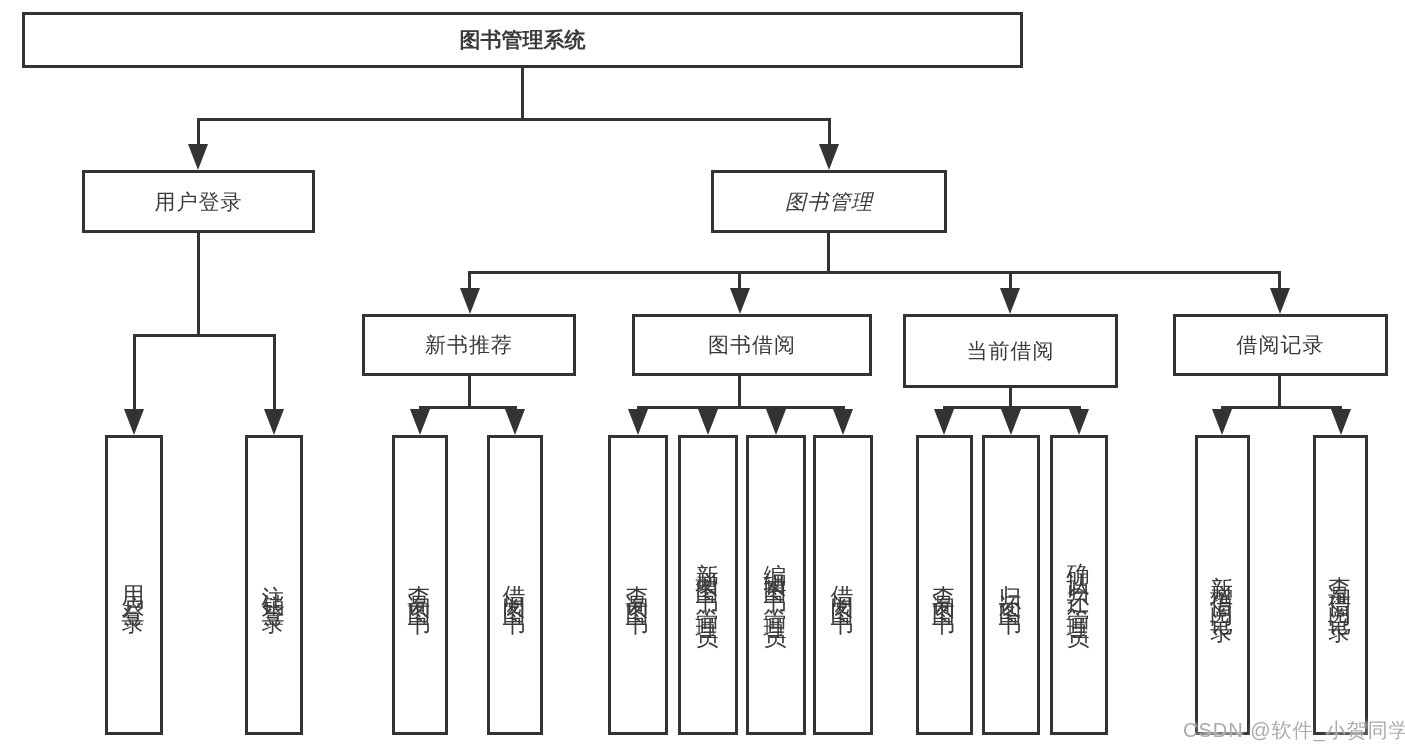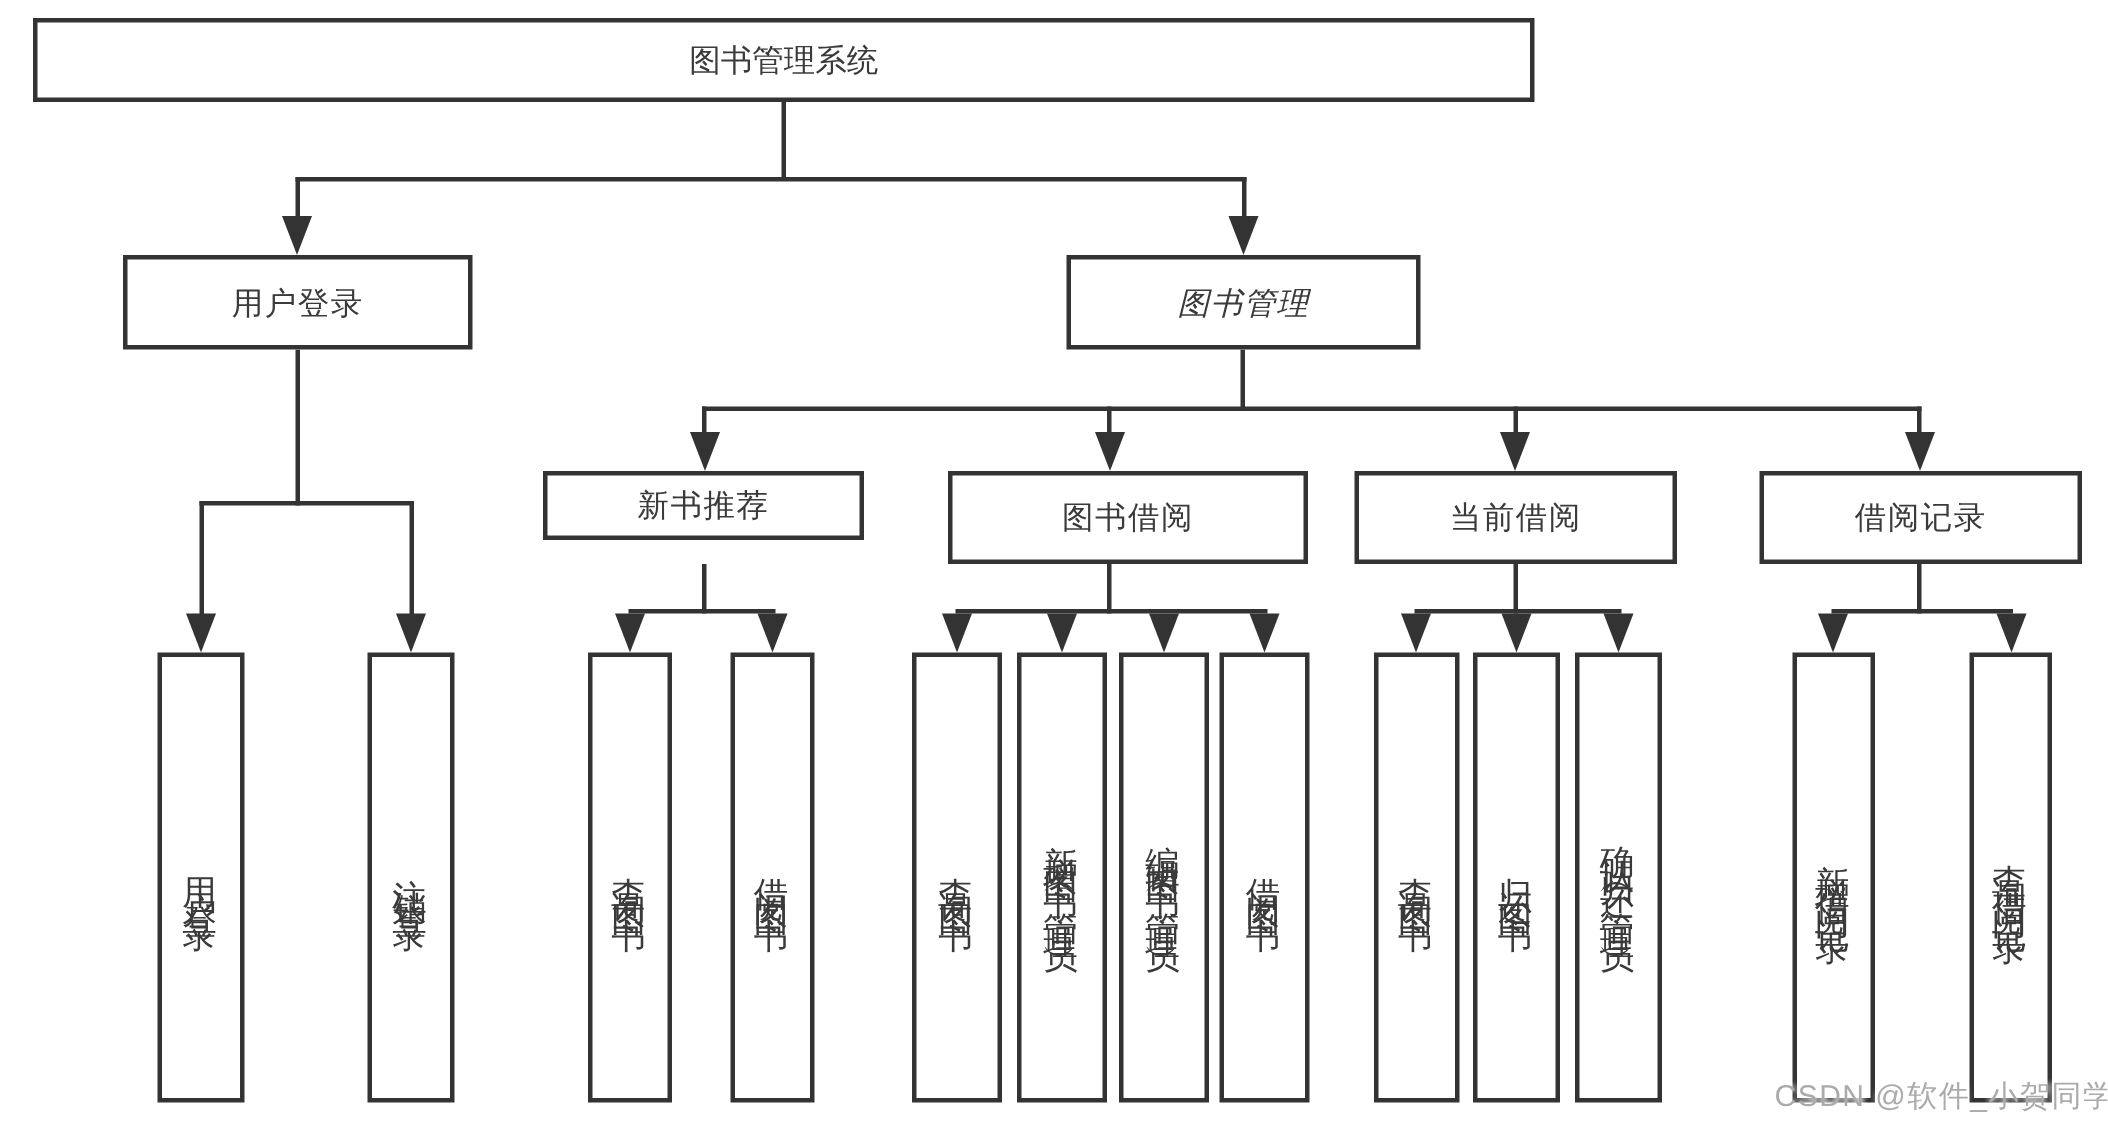--- a/index.html
+++ b/index.html
@@ -94,38 +94,38 @@
   <div class="line" style="left:943px;top:406px;width:138px;height:3px;"></div>
   <div class="arrow" style="left:934px;top:409px;"></div>
   <div class="arrow" style="left:1001px;top:409px;"></div>
   <div class="arrow" style="left:1069px;top:409px;"></div>
 
   <div class="line" style="left:1278px;top:376px;width:3px;height:33px;"></div>
   <div class="line" style="left:1221px;top:406px;width:121px;height:3px;"></div>
   <div class="arrow" style="left:1212px;top:409px;"></div>
   <div class="arrow" style="left:1331px;top:409px;"></div>
 
-  <div class="box root" style="left:22px;top:12px;width:1001px;height:56px;">
+  <div class="box root" style="left:22px;top:12px;width:1001px;height:56px;font-weight:bold;">
     <span>图书管理系统</span>
   </div>
 
   <div class="box hbox" style="left:82px;top:170px;width:233px;height:63px;">
     <span>用户登录</span>
   </div>
   <div class="box hbox" style="left:711px;top:170px;width:236px;height:63px;font-style:italic;">
     <span>图书管理</span>
   </div>
 
-  <div class="box hbox" style="left:362px;top:314px;width:214px;height:46px;">
+  <div class="box hbox" style="left:362px;top:314px;width:214px;height:62px;">
     <span>新书推荐</span>
   </div>
   <div class="box hbox" style="left:632px;top:314px;width:240px;height:62px;">
     <span>图书借阅</span>
   </div>
-  <div class="box hbox" style="left:903px;top:314px;width:215px;height:62px;">
+  <div class="box hbox" style="left:903px;top:314px;width:215px;height:74px;">
     <span>当前借阅</span>
   </div>
   <div class="box hbox" style="left:1173px;top:314px;width:215px;height:62px;">
     <span>借阅记录</span>
   </div>
 
   <div class="box leaf" style="left:105px;top:435px;width:58px;height:300px;">
     <span>用户登录</span>
   </div>
   <div class="box leaf" style="left:245px;top:435px;width:58px;height:300px;">

